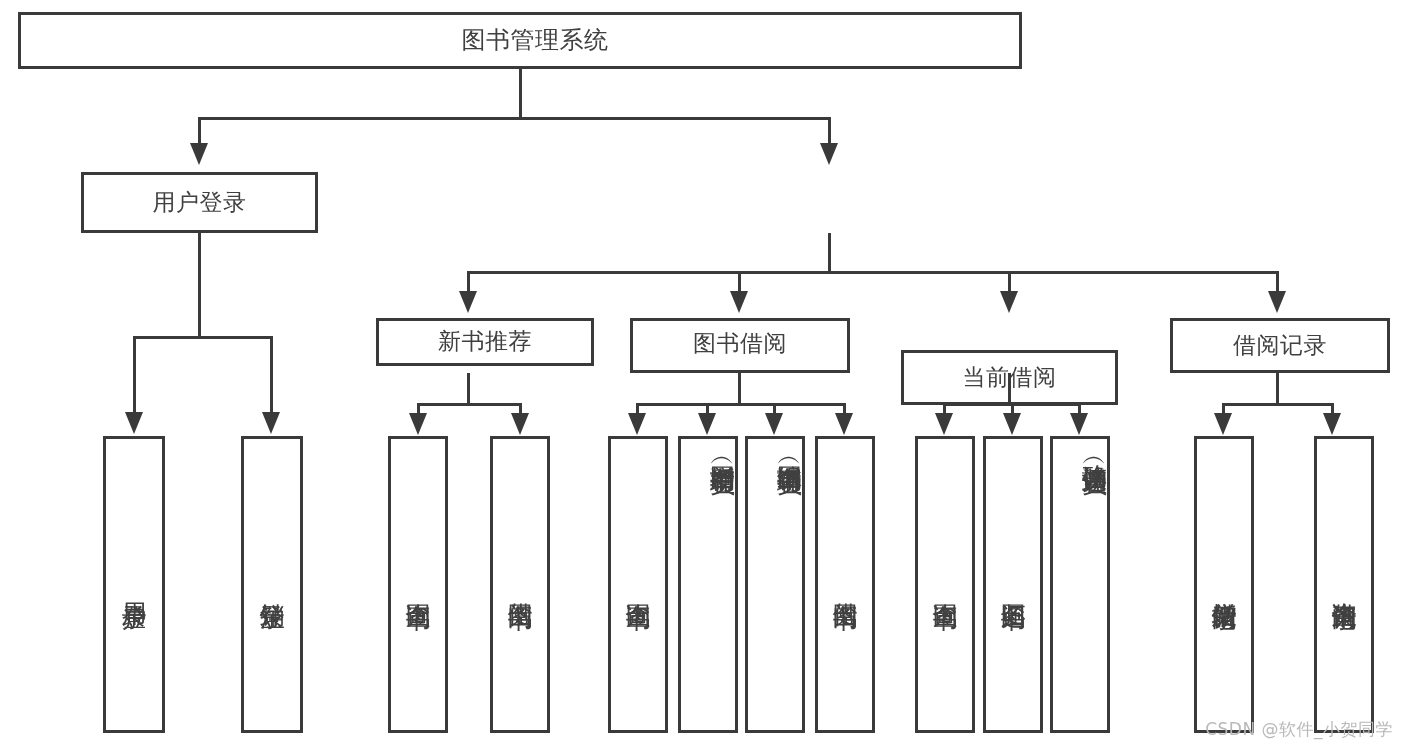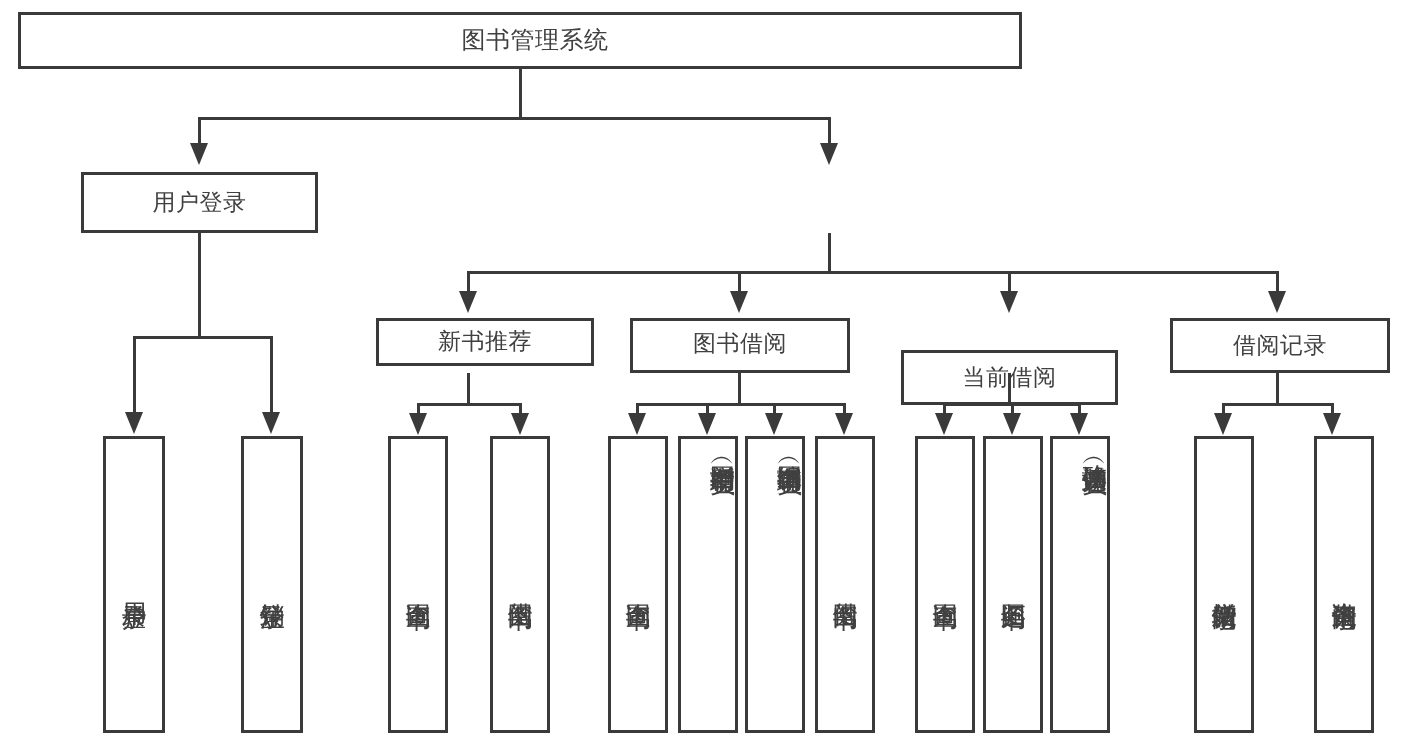--- a/index.html
+++ b/index.html
@@ -176,14 +176,15 @@
   <div class="node v" style="left:745px; top:436px; width:60px; height:297px;">编辑图书（管理员）</div>
   <div class="node v mid" style="left:815px; top:436px; width:60px; height:297px;">借阅图书</div>
 
   <div class="node v mid" style="left:915px; top:436px; width:60px; height:297px;">查询图书</div>
   <div class="node v mid" style="left:983px; top:436px; width:60px; height:297px;">归还图书</div>
   <div class="node v" style="left:1050px; top:436px; width:60px; height:297px;">确认归还（管理员）</div>
 
   <div class="node v mid" style="left:1194px; top:436px; width:60px; height:297px;">新增借阅记录</div>
   <div class="node v mid" style="left:1314px; top:436px; width:60px; height:297px;">查询借阅记录</div>
 
+  <div id="watermark">CSDN @软件_小贺同学</div>
 
 </div>
 
 </body></html>

